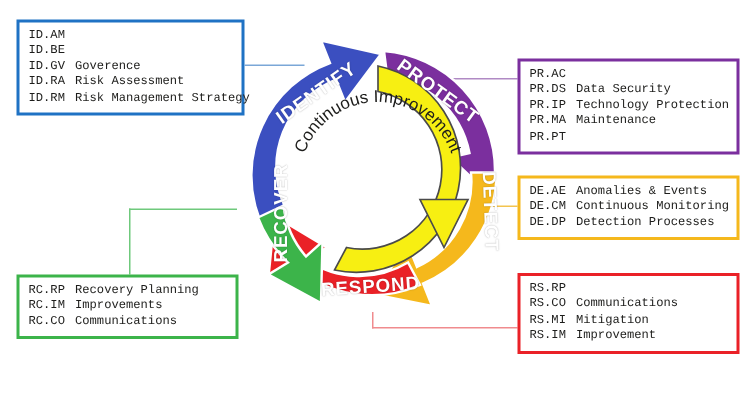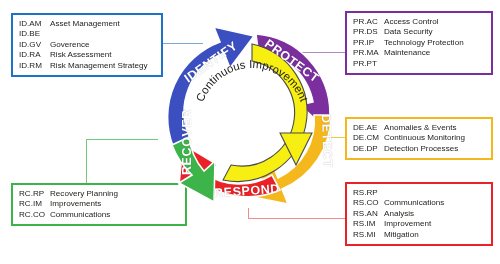--- a/index.html
+++ b/index.html
@@ -9,30 +9,30 @@
     overflow:hidden;position:relative;
   }
   #stage{position:absolute;left:0;top:0;width:500px;height:264px;}
 
   .cat-box{
     position:absolute;background:#ffffff;border-style:solid;border-width:2px;
     box-sizing:border-box;padding:4px 5px 4px 6px;
   }
   .cat-row{
     display:flex;align-items:baseline;white-space:nowrap;
-    font-size:8.1px;line-height:10.4px;color:#1d1d1b;
+    font-size:8.1px;line-height:10.4px;color:#1d1d1b;font-family:Liberation Mono, monospace;
   }
   .cat-code{display:inline-block;min-width:31px;font-size:8.1px;}
   .cat-label{font-size:8.1px;}
 
   #box-identify{left:11px;top:13px;width:152px;border-color:#1f72c4;}
   #box-protect{left:345px;top:11px;width:148px;border-color:#7b2f9e;}
   #box-detect{left:345px;top:117px;width:148px;border-color:#f5b81c;}
   #box-respond{left:345px;top:182px;width:148px;border-color:#ea2127;}
-  #box-recover{left:11px;top:183px;width:176px;border-color:#3cb44a;}
+  #box-recover{left:11px;top:183px;width:148px;border-color:#3cb44a;}
 
   .conn{position:absolute;}
   .conn-h{height:1px;}
   .conn-v{width:1px;}
 
   #wheel{position:absolute;left:152px;top:2px;width:200px;height:238px;}
   .wheel-label{
     position:absolute;color:#ffffff;font-weight:bold;
     font-size:12.5px;letter-spacing:0.6px;
     text-shadow:0 0 1px rgba(0,0,0,.35);
@@ -57,42 +57,40 @@
 
   <div class="conn conn-h" style="left:248px;top:218px;width:98px;background:#f08b8e;"></div>
   <div class="conn conn-v" style="left:248px;top:208px;height:11px;background:#f08b8e;"></div>
 
   <div class="conn conn-h" style="left:86px;top:139px;width:72px;background:#6fc97c;"></div>
   <div class="conn conn-v" style="left:86px;top:139px;height:45px;background:#6fc97c;"></div>
 
   <div class="cat-box" id="box-identify" style="border-color: rgb(31, 114, 196);">
       <div class="cat-row">
         <span class="cat-code">ID.AM</span>
-        <span class="cat-label">Asset Management</span>
       </div>
       <div class="cat-row">
         <span class="cat-code">ID.BE</span>
       </div>
       <div class="cat-row">
         <span class="cat-code">ID.GV</span>
         <span class="cat-label">Goverence</span>
       </div>
       <div class="cat-row">
         <span class="cat-code">ID.RA</span>
         <span class="cat-label">Risk Assessment</span>
       </div>
       <div class="cat-row">
         <span class="cat-code">ID.RM</span>
         <span class="cat-label">Risk Management Strategy</span>
       </div>
     </div>
-  <div class="cat-box" id="box-protect" style="border-color: rgb(123, 47, 158);">
+  <div class="cat-box" id="box-protect" style="border-color: rgb(123, 47, 158); margin-top: 28px;">
       <div class="cat-row">
         <span class="cat-code">PR.AC</span>
-        <span class="cat-label">Access Control</span>
       </div>
       <div class="cat-row">
         <span class="cat-code">PR.DS</span>
         <span class="cat-label">Data Security</span>
       </div>
       <div class="cat-row">
         <span class="cat-code">PR.IP</span>
         <span class="cat-label">Technology Protection</span>
       </div>
       <div class="cat-row">
@@ -119,30 +117,26 @@
     </div>
   <div class="cat-box" id="box-respond" style="border-color: rgb(234, 33, 39);">
       <div class="cat-row">
         <span class="cat-code">RS.RP</span>
       </div>
       <div class="cat-row">
         <span class="cat-code">RS.CO</span>
         <span class="cat-label">Communications</span>
       </div>
       <div class="cat-row">
-        <span class="cat-code">RS.AN</span>
-        <span class="cat-label">Analysis</span>
+        <span class="cat-code">RS.MI</span>
+        <span class="cat-label">Mitigation</span>
       </div>
       <div class="cat-row">
         <span class="cat-code">RS.IM</span>
         <span class="cat-label">Improvement</span>
-      </div>
-      <div class="cat-row">
-        <span class="cat-code">RS.MI</span>
-        <span class="cat-label">Mitigation</span>
       </div>
     </div>
   <div class="cat-box" id="box-recover" style="border-color: rgb(60, 180, 74);">
       <div class="cat-row">
         <span class="cat-code">RC.RP</span>
         <span class="cat-label">Recovery Planning</span>
       </div>
       <div class="cat-row">
         <span class="cat-code">RC.IM</span>
         <span class="cat-label">Improvements</span>

